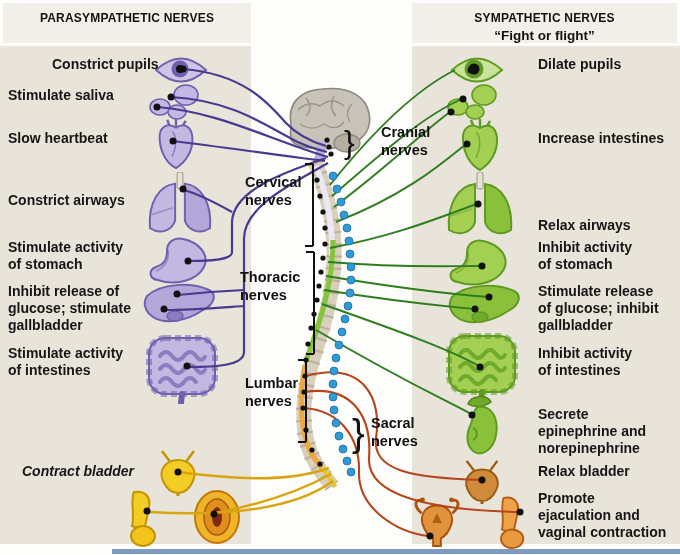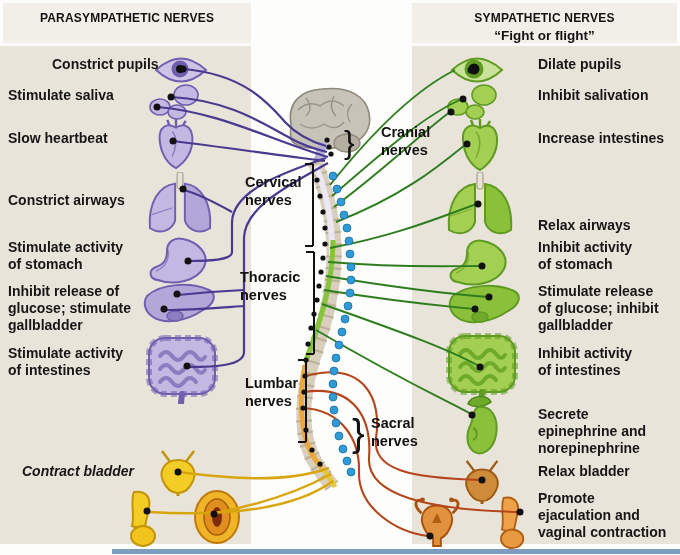--- a/index.html
+++ b/index.html
@@ -333,21 +333,20 @@
   <div class="lbl" style="left:8px;top:239px;">Stimulate activity
 of stomach</div>
   <div class="lbl" style="left:8px;top:283px;">Inhibit release of
 glucose; stimulate
 gallbladder</div>
   <div class="lbl" style="left:8px;top:345px;">Stimulate activity
 of intestines</div>
   <div class="lbl" style="left:22px;top:463px;font-style:italic;">Contract bladder</div>
 
   <div class="lbl" style="left:538px;top:56px;">Dilate pupils</div>
-  <div class="lbl" style="left:538px;top:87px;">Inhibit salivation</div>
   <div class="lbl" style="left:538px;top:130px;">Increase intestines</div>
   <div class="lbl" style="left:538px;top:192px;margin-top:25px;">Relax airways</div>
   <div class="lbl" style="left:538px;top:239px;">Inhibit activity
 of stomach</div>
   <div class="lbl" style="left:538px;top:283px;">Stimulate release
 of glucose; inhibit
 gallbladder</div>
   <div class="lbl" style="left:538px;top:345px;">Inhibit activity
 of intestines</div>
   <div class="lbl" style="left:538px;top:406px;">Secrete

